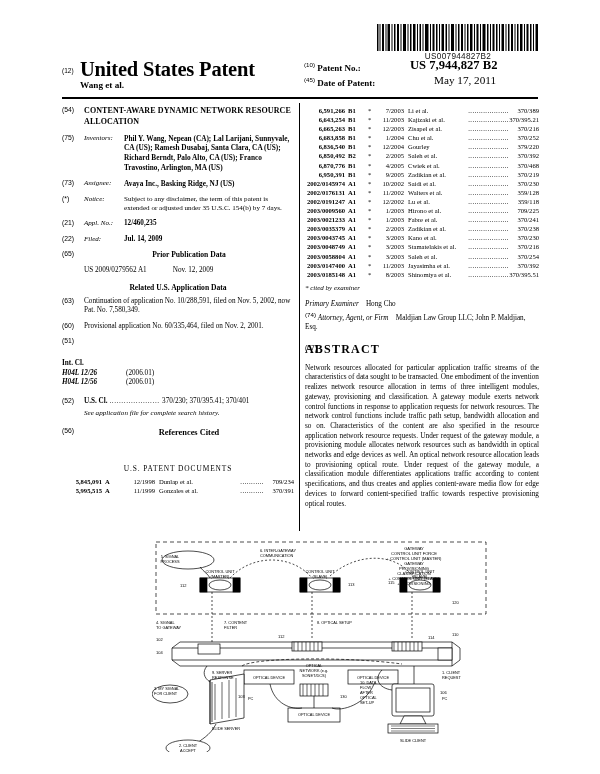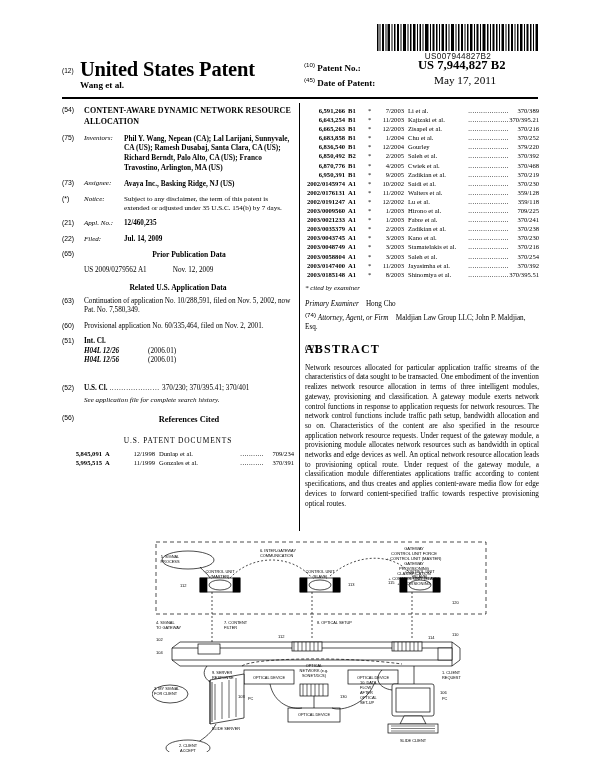--- a/index.html
+++ b/index.html
@@ -69,21 +69,21 @@
     font-weight: bold;
   }
   .pat-no-lbl {
     position: absolute;
     left: 242px; top: 3px;
     font-size: 9px;
     font-weight: bold;
   }
   .pat-no-val {
     position: absolute;
-    left: 356px; top: 0px;
+    left: 348px; top: 0px;
     font-size: 12.6px;
     font-weight: bold;
   }
   .date-lbl {
     position: absolute;
     left: 242px; top: 18px;
     font-size: 9px;
     font-weight: bold;
   }
   .date-val {
@@ -413,21 +413,21 @@
 
     <div class="fld">
       <div class="fld-num">(63)</div>
       <div class="fld-body">Continuation of application No. 10/288,591, filed on Nov. 5, 2002, now Pat. No. 7,580,349.</div>
     </div>
     <div class="fld">
       <div class="fld-num">(60)</div>
       <div class="fld-body">Provisional application No. 60/335,464, filed on Nov. 2, 2001.</div>
     </div>
 
-    <div class="fld" style="margin-bottom:18px;">
+    <div class="fld" style="margin-bottom:9px;flex-direction:column;">
       <div class="fld-num">(51)</div>
       <div class="fld-body">
         <div class="bold">Int. Cl.</div>
         <div class="intcl-rows">
           <div class="intcl-row">
             <span class="intcl-code">H04L 12/26</span>
             <span>(2006.01)</span>
           </div>
           <div class="intcl-row">
             <span class="intcl-code">H04L 12/56</span>
@@ -441,21 +441,21 @@
       <div class="fld-num">(52)</div>
       <div class="fld-body">
         <span class="bold">U.S. Cl.</span>
         <span class="dots"> ..................... </span>
         <span>370/230; 370/395.41; 370/401</span>
       </div>
     </div>
 
     <div class="see-app">See application file for complete search history.</div>
 
-    <div class="fld" style="margin-top:8px; margin-bottom:5px;">
+    <div class="fld" style="margin-top:8px; margin-bottom:20px;">
       <div class="fld-num">(56)</div>
       <div class="fld-body">
         <div class="refs-head">References Cited</div>
       </div>
     </div>
     <div class="refs-sub">U.S. PATENT DOCUMENTS</div>
 
     <div>
       <div class="ref-row">
         <span class="r-pn">5,845,091</span>

